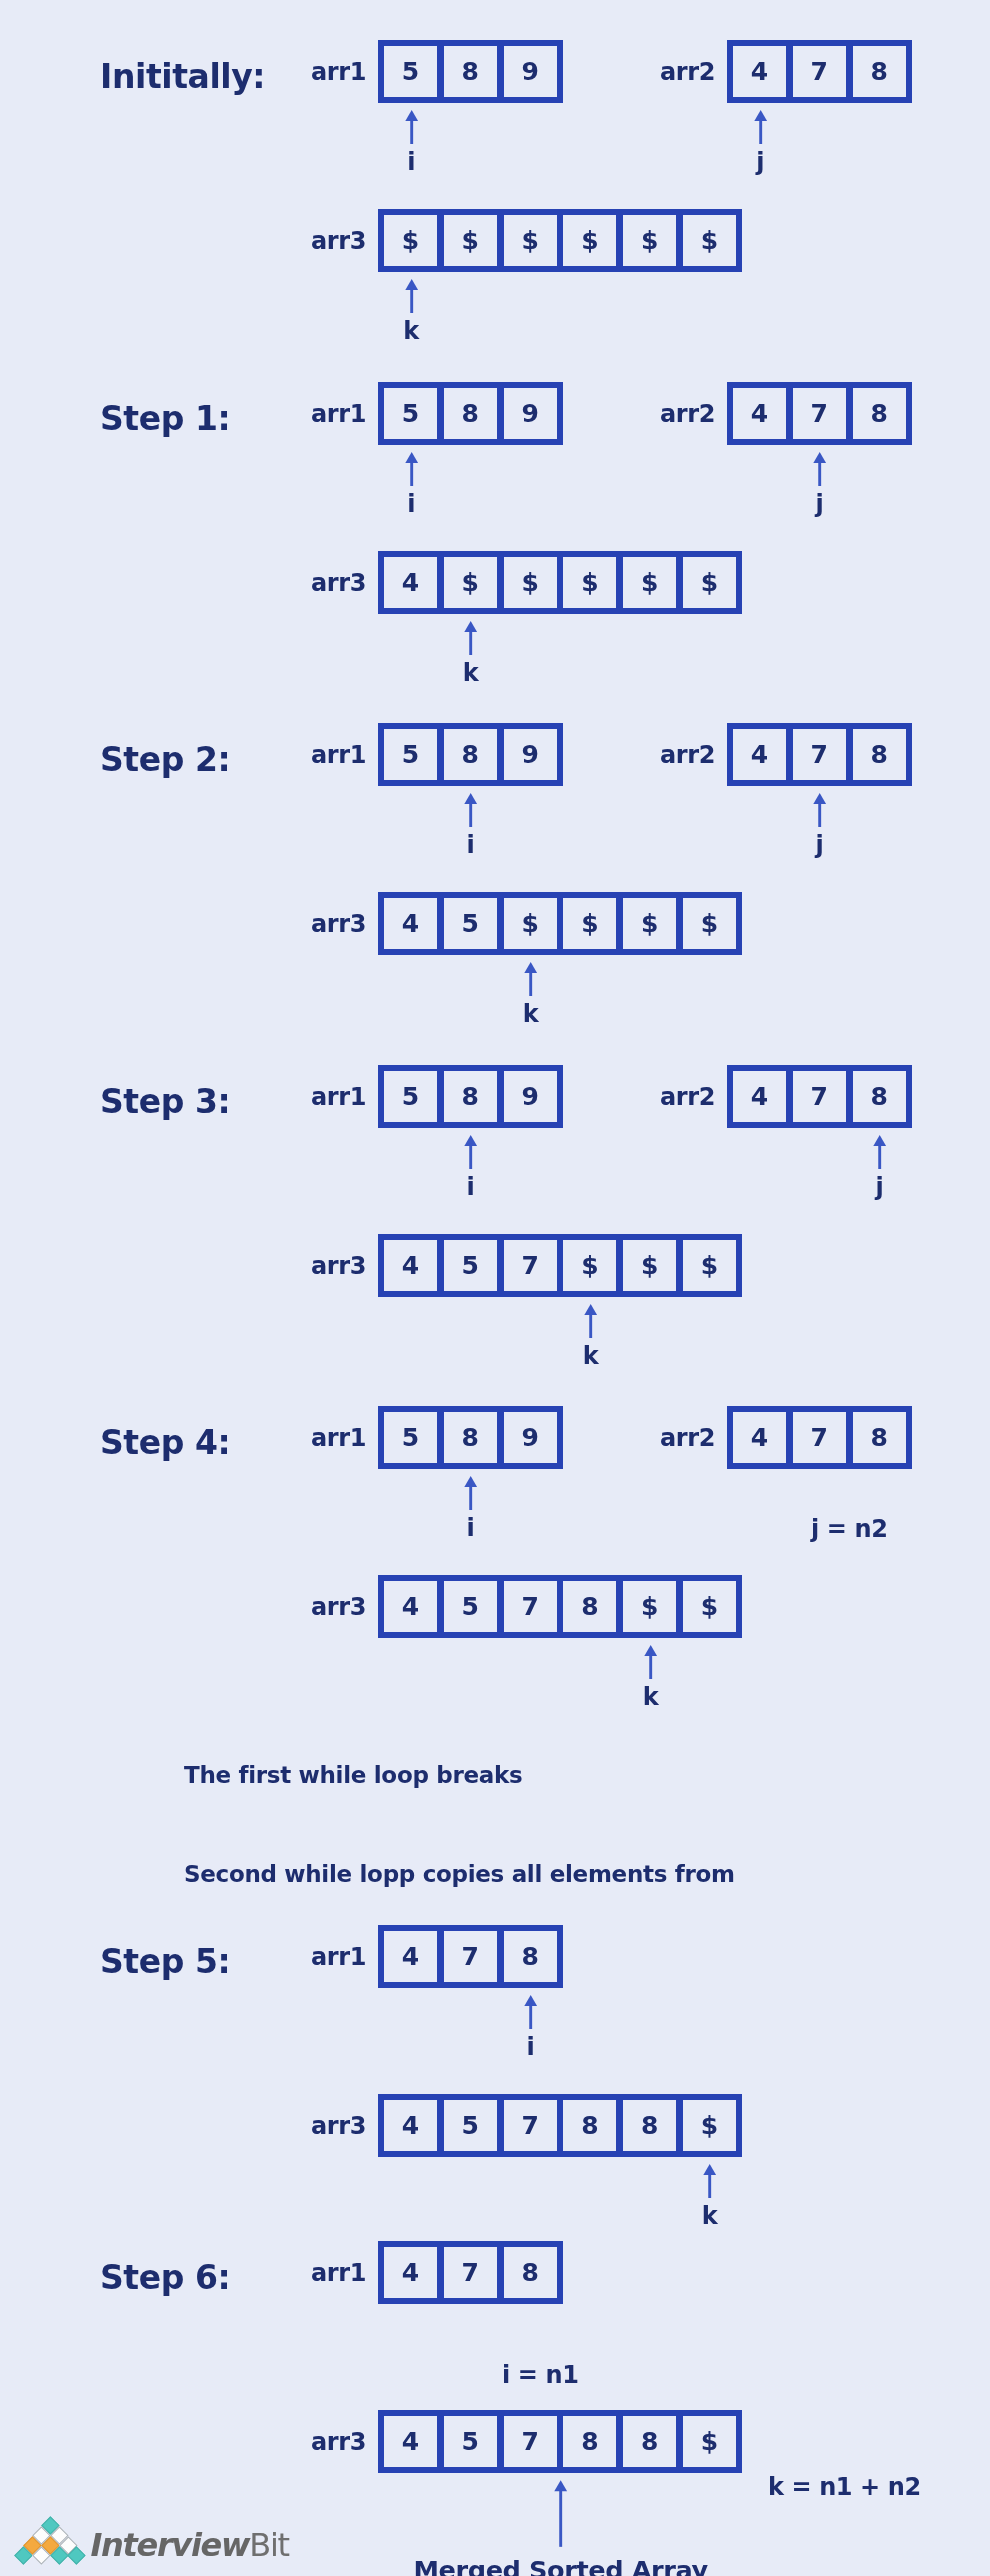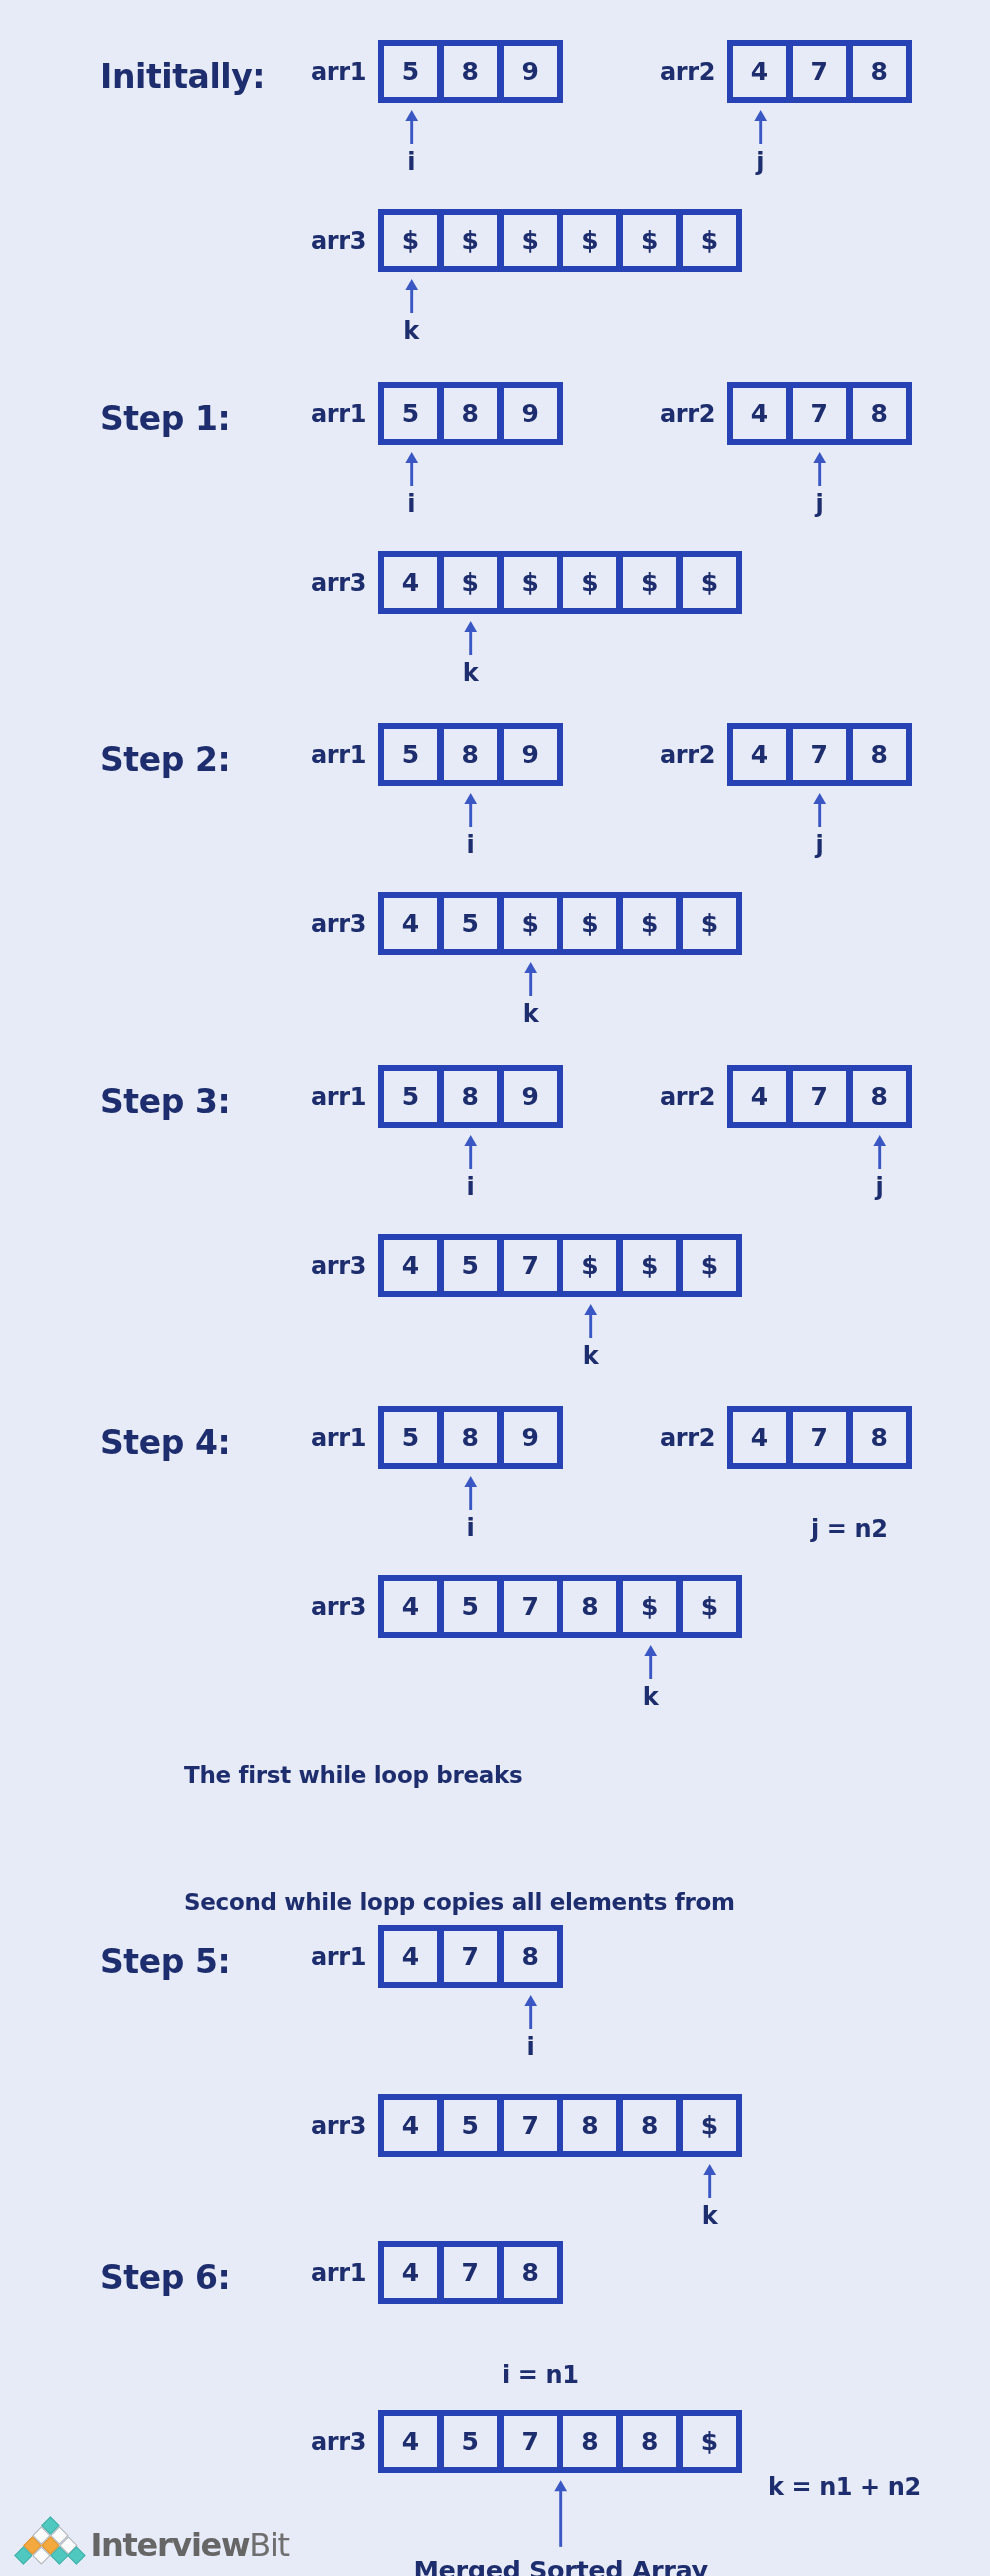--- a/index.html
+++ b/index.html
@@ -53,21 +53,21 @@
   .logo{position:absolute;left:15.4px;top:2519px;width:273px;height:53px;}
   .logo-pyramid{position:absolute;left:0;top:1.7px;width:73px;height:48px;}
   .dia{position:absolute;width:12.8px;height:12.8px;transform:rotate(45deg);box-sizing:border-box;}
   .dia.teal{background:#4fc8c0;border:1.7px solid #45b2aa;}
   .dia.white{background:#fdfdfd;border:1.7px solid #aab1b8;}
   .dia.orange{background:#f4a93f;border:1.7px solid #dd9634;}
   .logo-text{
     position:absolute;left:75px;top:6.8px;font-size:32px;color:#666666;
     letter-spacing:-1.3px;white-space:nowrap;
   }
-  .logo-text .bold{font-weight:bold;}
+  .logo-text .bold{font-weight:bold;font-style:italic;}
   .logo-text .light{font-weight:normal;color:#6f6f6f;}
 </style>
 </head>
 <body>
 
 <div id="diagram">
   <div class="logo">
     <div class="logo-pyramid">
         <div class="dia teal" style="left: 29px; top: -1.3px;"></div>
         <div class="dia white" style="left: 19.6px; top: 8.5px;"></div>
@@ -288,21 +288,21 @@
             <polygon points="9,0 1.5,13 16.5,13" fill="#3a57c4"></polygon>
             <rect x="7.3" y="10" width="3.4" height="30" fill="#3a57c4"></rect>
           </svg><div class="ptr-label" style="top: 38px;">k</div></div>
       </div>
       <div class="side-note" style="left: 811px; top: 109px;">j = n2</div>
     </div>
     <div class="section" style="top: 1742px;">
       <div class="note-para" style="top: 12.8px;">
         <div class="note-line">The first while loop breaks</div>
       </div>
-      <div class="note-para" style="top: 140px;">
+      <div class="note-para" style="top: 112px;">
         <div class="note-line">Second while lopp copies all elements from</div>
       </div>
     </div>
     <div class="section" style="top: 1925px;">
       <div class="step-label">Step 5:</div>
       <div class="arr-group" style="left: 378px; top: 0px;">
         <div class="arr-label">arr1</div>
         <div class="box">
           <div class="cell">4</div>
           <div class="cell">7</div>

